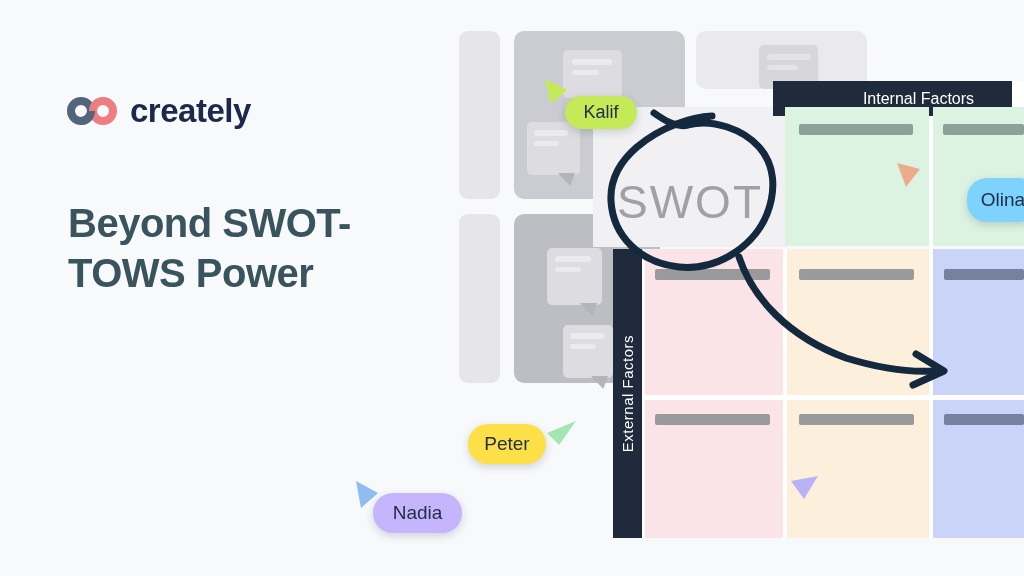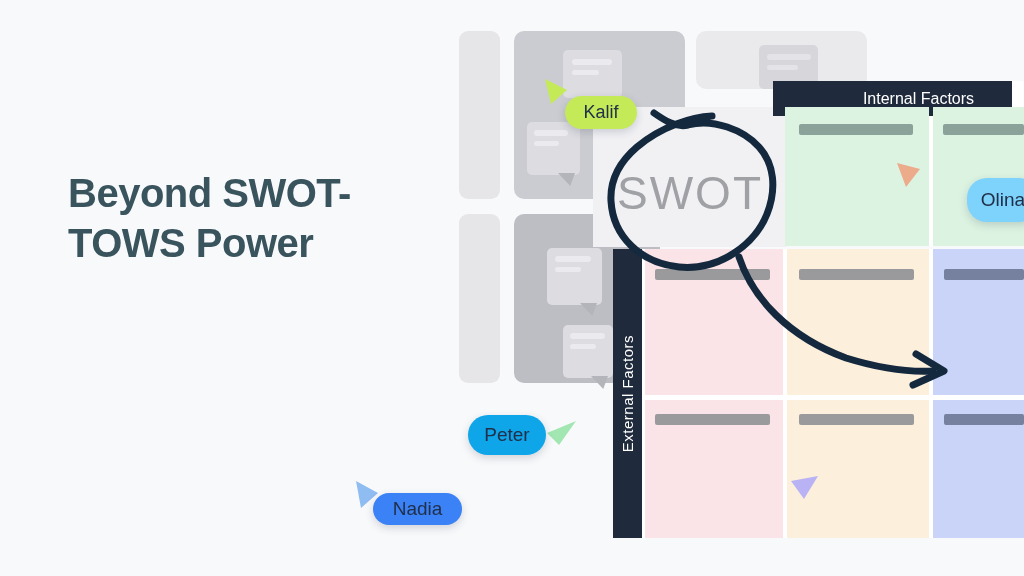--- a/index.html
+++ b/index.html
@@ -11,21 +11,21 @@
     position:relative; width:1024px; height:576px; overflow:hidden;
     background:var(--background,#f8f9fb);
   }
   .abs{position:absolute;}
 
   
   .logo-row{left:66px; top:92px; display:flex; align-items:center; gap:8px;}
   .wordmark{font-size:33px; font-weight:bold; color:var(--brand-navy,#1b2a4a); letter-spacing:-0.5px; line-height:38px;}
 
   
-  .headline{left:68px; top:168px; color:var(--headline-text,#3a545e); font-weight:bold; font-size:40px; line-height:50px; letter-spacing:-0.5px;}
+  .headline{left:68px; top:198px; color:var(--headline-text,#3a545e); font-weight:bold; font-size:40px; line-height:50px; letter-spacing:-0.5px;}
   .headline div{white-space:nowrap;}
 
   
   .rail{width:41px; background:var(--panel-light,#e6e6e9); border-radius:9px;}
   .panel{border-radius:10px;}
   .panel-mid{background:var(--panel-mid,#cbccd1);}
   .panel-dark{background:var(--panel-dark,#bdbec4);}
   .panel-faint{background:var(--panel-faint,#eaeaed);}
   .sticky{position:absolute; background:var(--sticky,#dcdce1); border-radius:5px;}
   .sticky .line{position:absolute; background:var(--sticky-line,#ebebef); border-radius:3px;}
@@ -59,20 +59,28 @@
   
   .pill{display:flex; align-items:center; justify-content:center;
     border-radius:20px; color:#21304a; font-size:19px;
     box-shadow:0 3px 8px rgba(30,40,60,0.18);}
 </style>
 </head>
 <body>
 
 <div class="stage">
 
+  <div class="abs logo-row">
+    <svg width="56" height="36" viewBox="0 0 56 36">
+      <circle cx="15" cy="18" r="10" fill="none" stroke="#53657c" stroke-width="8"></circle>
+      <circle cx="37" cy="18" r="10" fill="none" stroke="#ee7d82" stroke-width="8"></circle>
+      <path d="M 15 28 A 10 10 0 0 0 25 18" fill="none" stroke="#53657c" stroke-width="8"></path>
+    </svg>
+    <span class="wordmark">creately</span>
+  </div>
 
   <div class="abs headline">
     <div>Beyond SWOT-</div>
     <div>TOWS Power</div>
   </div>
 
   <div class="abs rail" style="left:459px; top:31px; height:168px;"></div>
   <div class="abs rail" style="left:459px; top:214px; height:169px;"></div>
 
   <div class="abs panel panel-mid" style="left:514px; top:31px; width:171px; height:168px;">
@@ -101,21 +109,21 @@
   </div>
 
   <div class="abs panel panel-faint" style="left:696px; top:31px; width:171px; height:58px;">
     <div class="sticky sticky-faint" style="left:63px; top:14px; width:59px; height:44px;">
       <div class="line" style="left:8px; top:9px; width:44px; height:6px;"></div>
       <div class="line" style="left:8px; top:20px; width:31px; height:5px;"></div>
     </div>
   </div>
 
   <div class="abs swot-panel" style="left:593px; top:107px; width:193px; height:140px;"></div>
-  <div class="abs swot-text" style="left:609px; top:168px; width:162px;">SWOT</div>
+  <div class="abs swot-text" style="left:609px; top:177px; width:162px;">SWOT</div>
 
   <div class="abs m-underlay" style="left:785px; top:81px; width:239px; height:165px;"></div>
   <div class="abs m-underlay" style="left:613px; top:249px; width:411px; height:289px;"></div>
 
   <div class="abs m-header" style="left:773px; top:81px; width:239px; height:35px;">
     <span>Internal Factors</span>
   </div>
 
   <div class="cell cell-green" style="left:785px; top:107px; width:144px; height:139px;">
     <div class="phbar phbar-green" style="left:14px; top:17px; width:114px;"></div>
@@ -162,20 +170,20 @@
     <polygon points="356,481 378,493 361,508" fill="#8fbcf1"></polygon>
     <polygon points="818,476 791,481 804,499" fill="#b9b2f4"></polygon>
   </svg>
 
   <div class="abs pill" style="left: 565px; top: 96px; width: 72px; height: 33px; font-size: 18px; background: rgb(197, 234, 88);">
     <span>Kalif</span>
   </div>
   <div class="abs pill" style="left: 967px; top: 178px; width: 72px; height: 44px; background: #7dd3fc;">
     <span>Olina</span>
   </div>
-  <div class="abs pill" style="left: 468px; top: 415px; width: 78px; height: 40px; background: #0ea5e9;">
+  <div class="abs pill" style="left: 468px; top: 424px; width: 78px; height: 40px; background: #fde047;">
     <span>Peter</span>
   </div>
-  <div class="abs pill" style="left: 373px; top: 493px; width: 89px; height: 32px; background: #3b82f6;">
+  <div class="abs pill" style="left: 373px; top: 493px; width: 89px; height: 40px; background: #c4b5fd;">
     <span>Nadia</span>
   </div>
 
 </div>
 
 </body></html>

